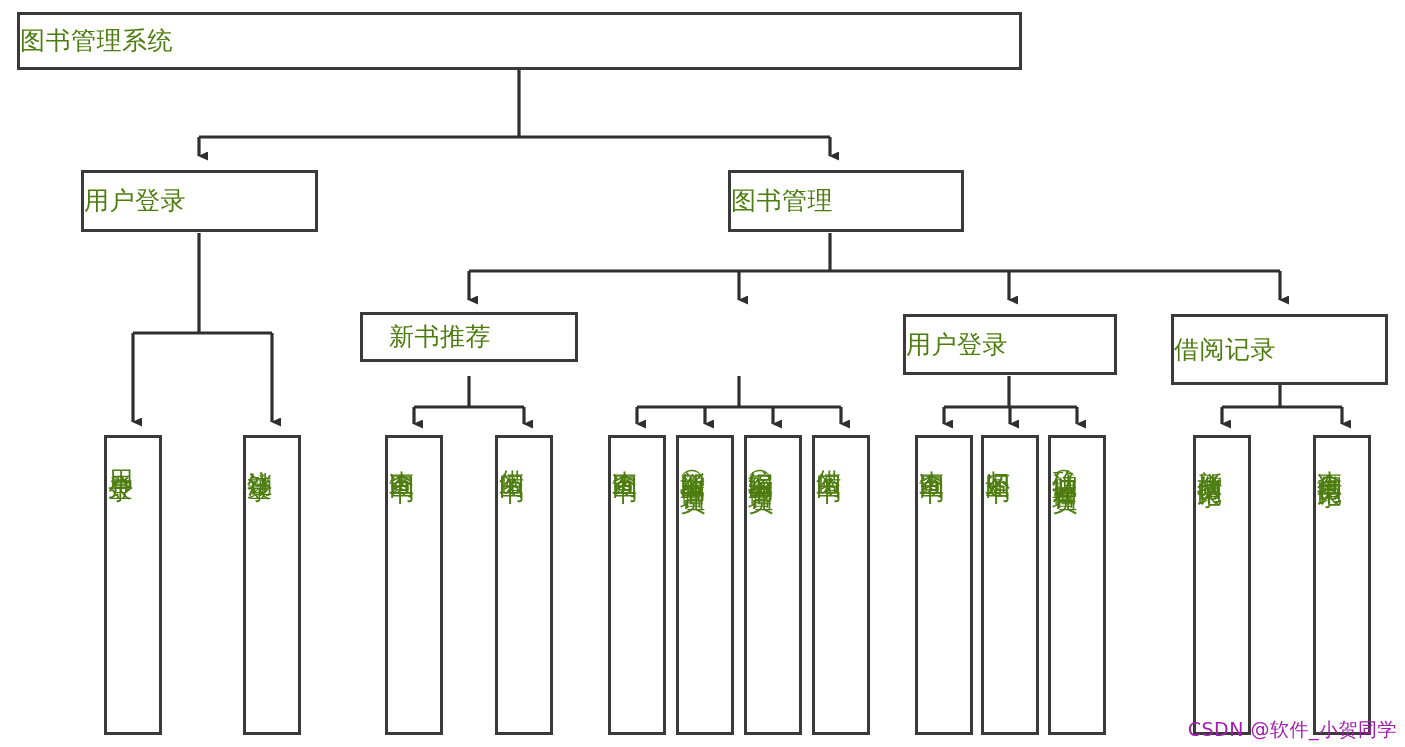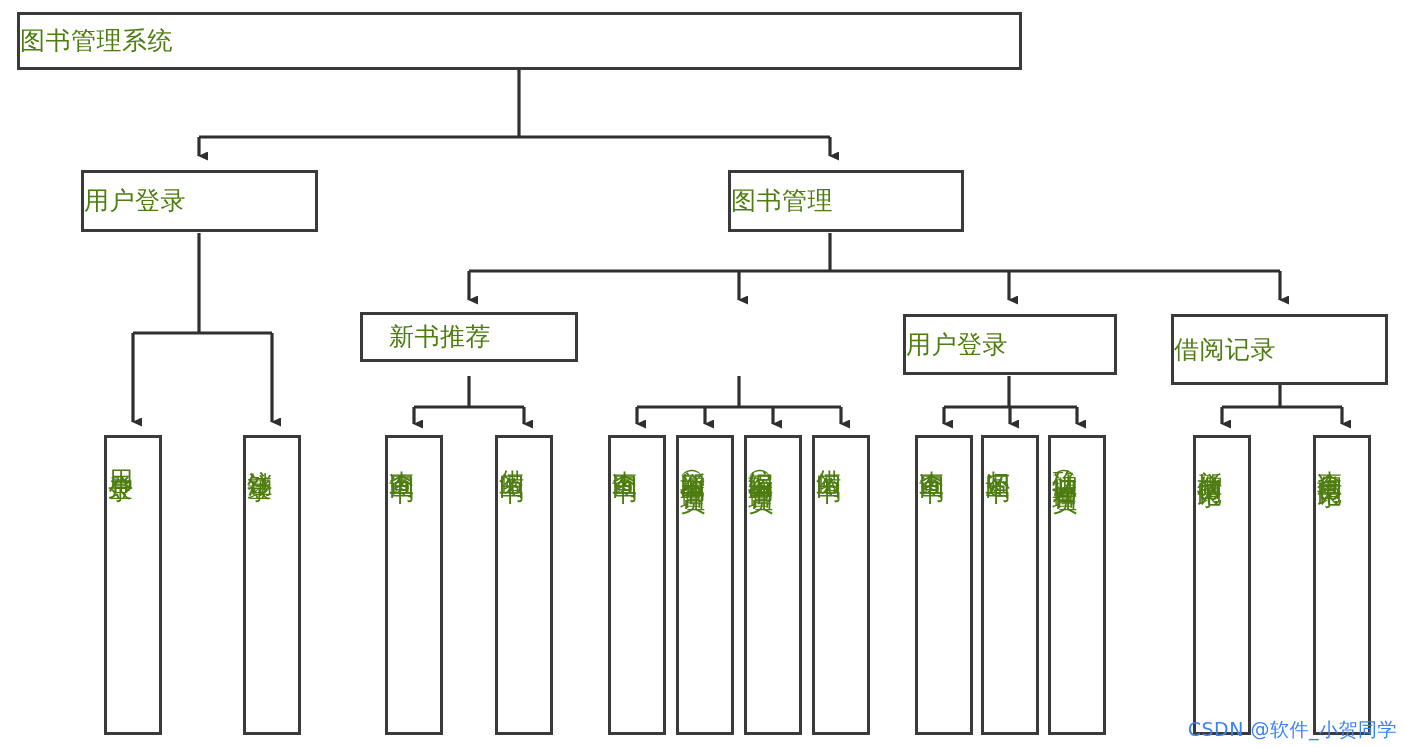--- a/index.html
+++ b/index.html
@@ -58,21 +58,21 @@
     font-size: 25px;
     line-height: 1.05;
     letter-spacing: 3px;
     white-space: nowrap;
   }
   .watermark {
     position: absolute;
     right: 8px;
     bottom: 4px;
     font-size: 19px;
-    color: #3b82f6;
+    color: #a21caf;
     letter-spacing: 0.5px;
     white-space: nowrap;
     font-family: "DejaVu Sans", "Liberation Sans", sans-serif;
   }
 </style>
 </head>
 <body>
 
 <div id="canvas">
 

